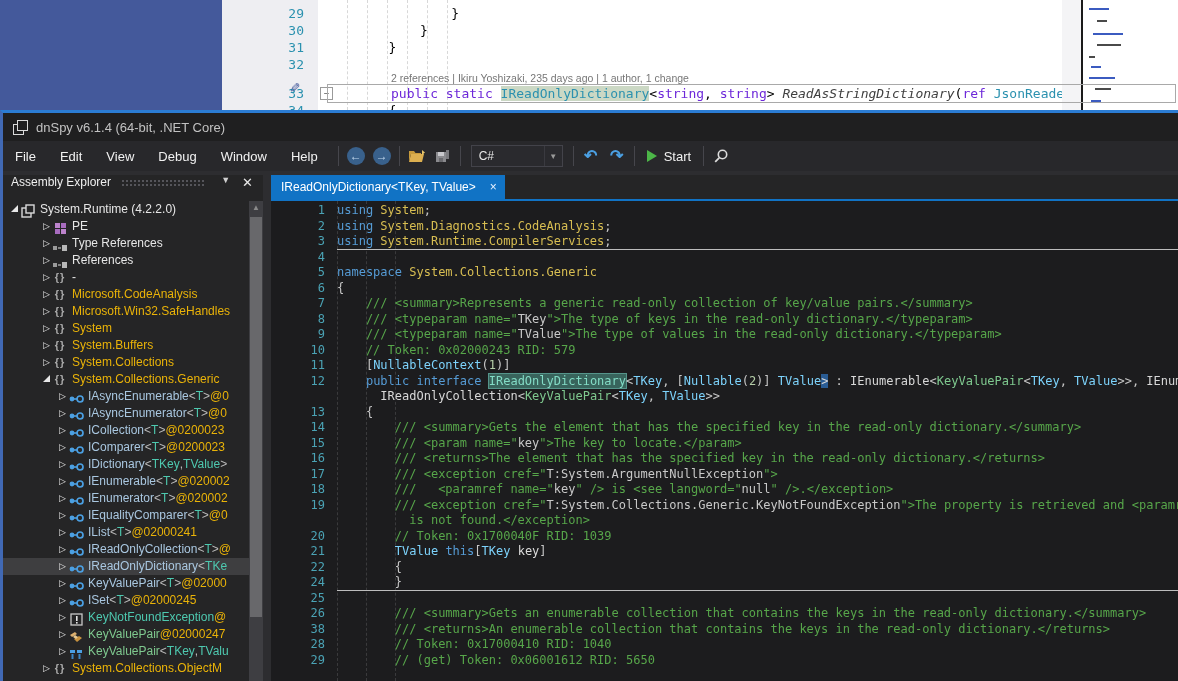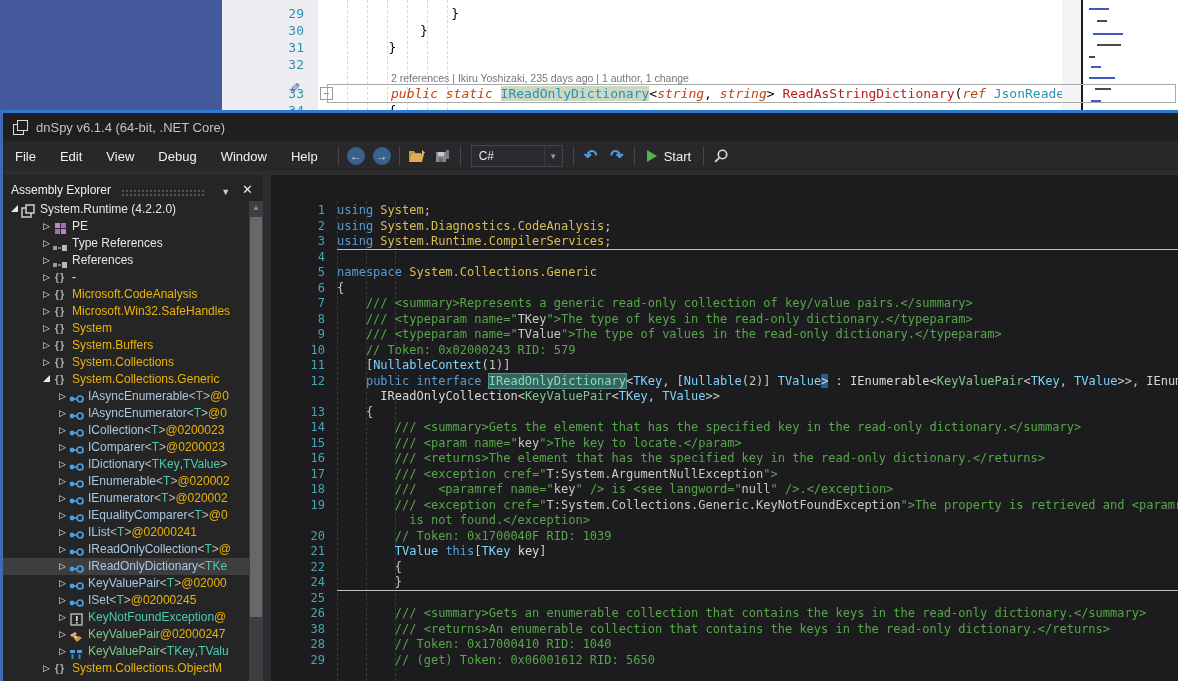--- a/index.html
+++ b/index.html
@@ -13,21 +13,21 @@
           font:13px "DejaVu Sans Mono",monospace;}
   .bge-code{position:absolute;left:318px;top:0;right:116px;height:110px;background:#fff;
             font:13px "DejaVu Sans Mono",monospace;color:#000;}
   .bge-guide{position:absolute;top:0;height:110px;width:0;border-left:1px dashed #D8D8D8;}
   .bge-line{position:absolute;white-space:pre;}
   .bge-lens{position:absolute;left:391px;font:10.5px "Liberation Sans",sans-serif;color:#767676;}
   .bge-curline{position:absolute;left:327px;right:2px;height:17px;border:1px solid #A9A9A9;}
   .bge-pencil{position:absolute;left:289px;font-size:13px;color:#44599B;transform:rotate(90deg);}
   .bge-collapse{position:absolute;left:320px;width:11px;height:11px;border:1px solid #9A9A9A;
                 background:#fff;color:#555;font:9px/11px "DejaVu Sans Mono",monospace;text-align:center;}
-  .bk{color:#c2410c;font-style:italic;} .bt{color:#2B91AF;} .bm{color:#b91c1c;} .bp{color:#000;}
+  .bk{color:#6d28d9;} .bt{color:#2B91AF;} .bm{color:#404040;font-style:italic;} .bp{color:#000;}
   .bhl{background:#CBD8C4;}
   .bge-scrolltrack{position:absolute;right:96px;top:0;width:20px;height:110px;background:#F4F4F6;}
   .bge-mmdiv{position:absolute;right:95px;top:0;width:2px;height:110px;background:#1A1A1A;}
   .bge-minimap{position:absolute;right:0;top:0;width:95px;height:110px;background:#FFFFFF;}
   .mmk{position:absolute;height:2px;}
   
   .dnspy{position:absolute;left:0;top:110px;width:1178px;height:571px;background:#2D2D30;
          border-top:3px solid #2B7CD3;border-left:3px solid #4169B4;box-sizing:border-box;}
   .titlebar{position:absolute;left:0;top:0;width:100%;height:28px;background:#1F1F20;
             display:flex;align-items:center;color:#C2C2C2;font-size:13px;}
@@ -44,21 +44,21 @@
   .undo-g{color:#4BA0E3;font-size:16px;font-weight:bold;line-height:16px;}
   .combo{display:flex;align-items:center;width:92px;height:22px;background:#2A2A2E;
          border:1px solid #43434A;color:#E8E8E8;font-size:12px;padding-left:7px;box-sizing:border-box;margin:0 6px;}
   .combo .arrow{margin-left:auto;width:17px;height:100%;display:flex;align-items:center;
                 justify-content:center;color:#9A9A9A;font-size:8px;border-left:1px solid #3A3A40;}
   .start-btn{display:flex;align-items:center;color:#F1F1F1;font-size:13px;padding:0 8px;}
   .play-tri{width:0;height:0;border-left:10px solid #4CB648;border-top:6px solid transparent;
             border-bottom:6px solid transparent;margin-right:7px;}
   
   .explorer{position:absolute;left:0;top:62px;width:260px;bottom:0;background:#252526;overflow:hidden;}
-  .exp-header{height:22px;display:flex;align-items:flex-end;color:#EFEFEF;font-size:12px;
+  .exp-header{height:22px;display:flex;align-items:flex-start;color:#EFEFEF;font-size:12px;
               padding:0 6px 0 8px;background:#252526;}
   .exp-dots{flex:1;height:8px;margin:4px 8px 0 10px;
             background-image:radial-gradient(#55555A 0.8px, transparent 0.9px);background-size:4px 4px;}
   .exp-caret{color:#D0D0D0;font-size:9px;padding:0 8px;}
   .exp-close{color:#E8E8E8;font-size:13px;padding:0 4px;}
   .tree{position:absolute;left:0;top:26px;right:14px;bottom:0;overflow:hidden;}
   .trow{height:17px;line-height:17px;display:flex;align-items:flex-end;white-space:nowrap;
         font-size:12px;overflow:hidden;}
   .trow.sel{background:#3E3E40;}
   .twist{display:inline-block;width:11px;text-align:center;color:#E8E8E8;font-size:9px;flex:none;}
@@ -552,20 +552,26 @@
           </div>
         </div>
       <div class="vscroll">
         <span class="arr">▲</span>
         <span class="thumb"></span>
       </div>
     </div>
     <div class="splitter"></div>
 
     <div class="editor">
+      <div class="tabbar">
+        <div class="tab">
+          <span>IReadOnlyDictionary&lt;TKey, TValue&gt;</span>
+          <span class="tclose">×</span>
+        </div>
+      </div>
       <div class="codewrap" id="codewrap">
         <div class="cguide" style="left:66px;"></div>
         <div class="cguide" style="left:95px;"></div>
         <div class="cguide" style="left:124px;"></div>
       <div class="crow"><span class="ln">1</span><span class="ctext"><span class="tk-k">using </span><span class="tk-n">System</span><span class="tk-p">;</span></span></div>
           <div class="crow"><span class="ln">2</span><span class="ctext"><span class="tk-k">using </span><span class="tk-n">System.Diagnostics.CodeAnalysis</span><span class="tk-p">;</span></span></div>
           <div class="crow"><span class="ln">3</span><span class="ctext u"><span class="tk-k">using </span><span class="tk-n">System.Runtime.CompilerServices</span><span class="tk-p">;</span></span></div>
           <div class="crow"><span class="ln">4</span><span class="ctext"></span></div>
           <div class="crow"><span class="ln">5</span><span class="ctext"><span class="tk-k">namespace </span><span class="tk-n">System.Collections.Generic</span></span></div>
           <div class="crow"><span class="ln">6</span><span class="ctext"><span class="tk-p">{</span></span></div>

